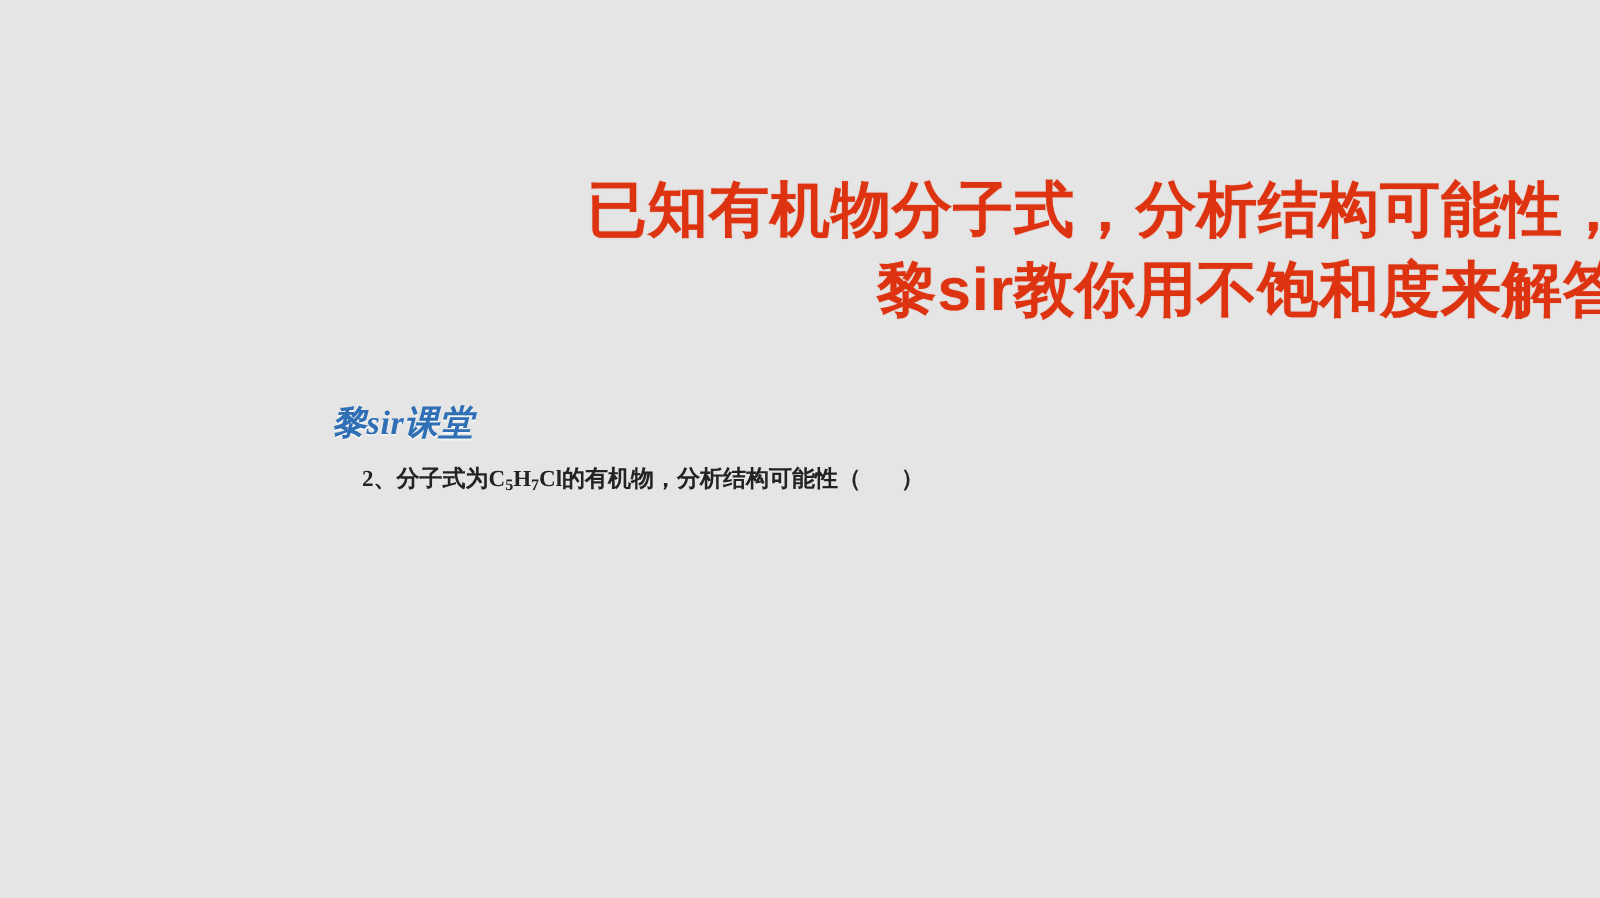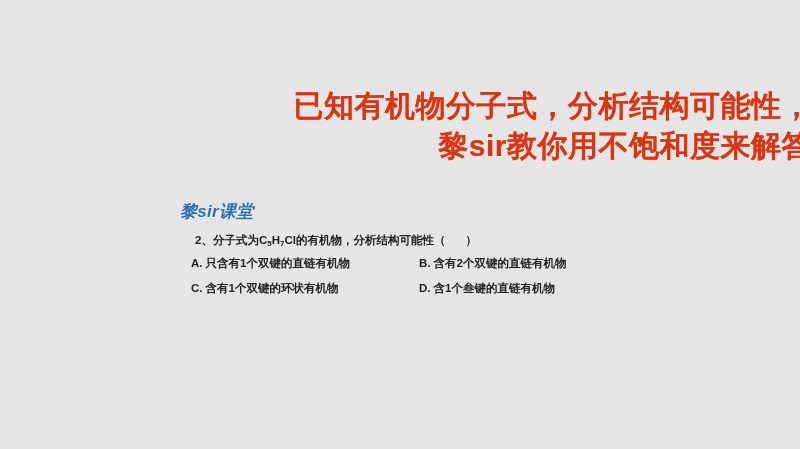--- a/index.html
+++ b/index.html
@@ -38,23 +38,24 @@
     font-size: 30px;
     font-weight: 700;
     letter-spacing: 0.5px;
     white-space: nowrap;
     text-shadow: 0 0 0.6px rgba(221,51,17,0.55);
   }
 
   
   .content {
     position: absolute;
-    left: 180px;
+    left: 166px;
     top: 203px;
     width: 440px;
+    font-family: Liberation Serif, serif;
   }
 
   .brand {
     color: #2e6fb5;
     font-size: 17px;
     font-weight: 700;
     font-style: italic;
     letter-spacing: 0.3px;
     margin: 0 0 14px 0;
     line-height: 1;
@@ -110,29 +111,15 @@
   </div>
 
   <div class="content">
 
     <div class="brand">黎sir课堂</div>
 
     <div class="question">
       <span>2、</span><span>分子式为</span><span><span>C</span><sub>5</sub><span>H</span><sub>7</sub><span>Cl</span></span><span>的有机物，分析结构可能性</span><span>（</span><span class="paren-gap"></span><span>）</span>
     </div>
 
-    <div class="options">
-      <div class="option">
-        <span class="opt-key">A.</span><span>只含有1个双键的直链有机物</span>
-      </div>
-      <div class="option">
-        <span class="opt-key">B.</span><span>含有2个双键的直链有机物</span>
-      </div>
-      <div class="option">
-        <span class="opt-key">C.</span><span>含有1个双键的环状有机物</span>
-      </div>
-      <div class="option">
-        <span class="opt-key">D.</span><span>含1个叁键的直链有机物</span>
-      </div>
-    </div>
 
   </div>
 </div>
 
 </body></html>

